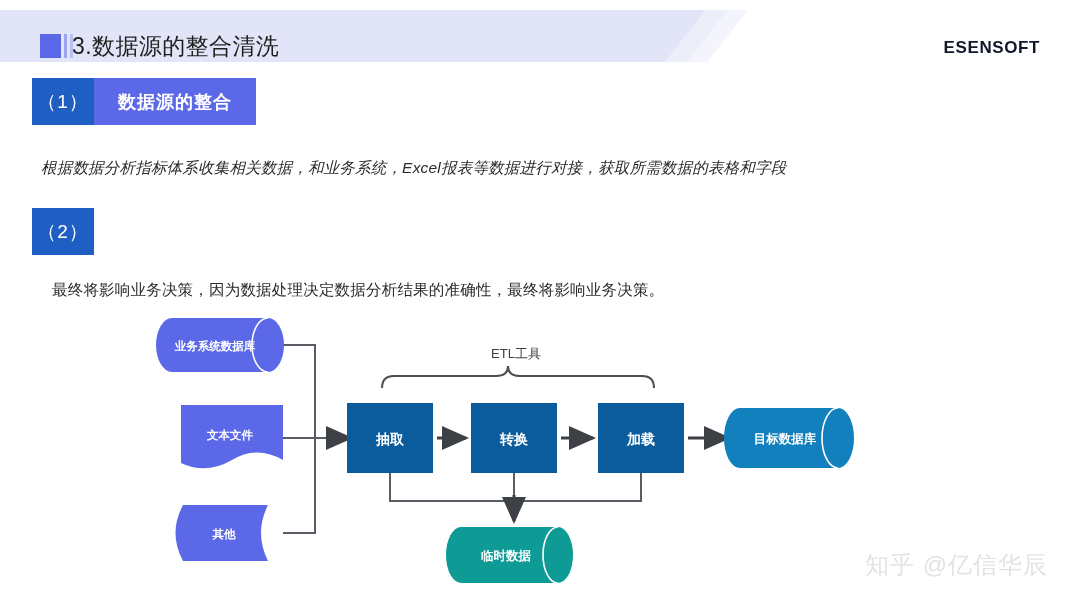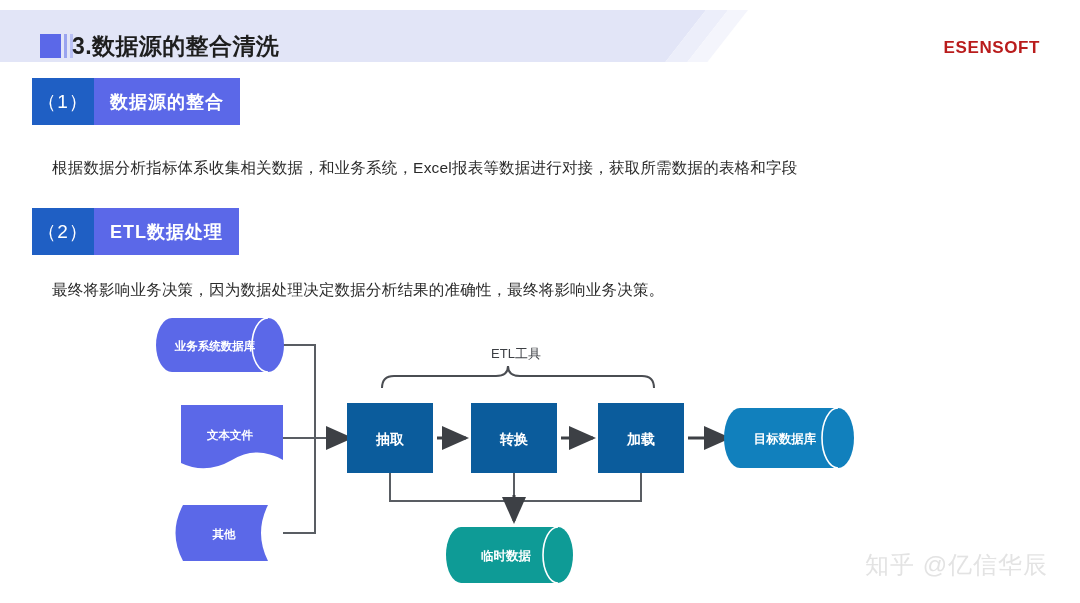--- a/index.html
+++ b/index.html
@@ -60,29 +60,28 @@
   }
   .hdr-bar.b2 { background: #b9c0f5; }
 
   .hdr-title {
     position: absolute;
     left: 72px; top: 21px;
     font-size: 23px;
     color: #1e1e1e;
     letter-spacing: 0.4px;
     white-space: nowrap;
-    font-weight: bold;
   }
 
   .logo {
     position: absolute;
     right: 40px; top: 28px;
     font-size: 17px;
     font-weight: bold;
-    color: #b91c1c;
+    color: #0f172a;
     letter-spacing: 0.6px;
   }
 
   
   .section {
     position: absolute;
     display: flex;
     height: 47px;
   }
   .sec-num {
@@ -95,35 +94,35 @@
     justify-content: center;
     letter-spacing: 1px;
   }
   .sec-label {
     background: #5b68e8;
     color: #ffffff;
     font-size: 18px;
     font-weight: bold;
     display: flex;
     align-items: center;
-    padding: 0 16px;
+    padding: 0 24px;
     letter-spacing: 1px;
     white-space: nowrap;
   }
   #section-1 { left: 32px; top: 78px; }
   #section-2 { left: 32px; top: 208px; }
 
   .body-text {
     position: absolute;
     font-size: 15.5px;
     color: #2a2a2a;
     white-space: nowrap;
     letter-spacing: 0.2px;
   }
-  #para-1 { left: 52px; top: 158px; }
+  #para-1 { left: 41px; top: 158px; font-style: italic; }
   #para-2 { left: 52px; top: 280px; }
 
   
   .diagram {
     position: absolute;
     left: 0; top: 305px;
     width: 1080px; height: 298px;
   }
   .diagram svg { display: block; }
 
@@ -156,21 +155,20 @@
 </div>
 
 <div class="section" id="section-1">
   <div class="sec-num">（1）</div>
   <div class="sec-label">数据源的整合</div>
 </div>
 <div class="body-text" id="para-1">根据数据分析指标体系收集相关数据，和业务系统，Excel报表等数据进行对接，获取所需数据的表格和字段</div>
 
 <div class="section" id="section-2">
   <div class="sec-num">（2）</div>
-  <div class="sec-label">ETL数据处理</div>
 </div>
 <div class="body-text" id="para-2">最终将影响业务决策，因为数据处理决定数据分析结果的准确性，最终将影响业务决策。</div>
 
 <div class="diagram">
 <svg width="1080" height="298" viewBox="0 0 1080 298" xmlns="http://www.w3.org/2000/svg">
   <defs>
     <marker id="arrowhead" markerWidth="9" markerHeight="8" refX="8" refY="4" orient="auto">
       <polygon points="0,0 9,4 0,8" fill="#3d4045"></polygon>
     </marker>
   </defs>

